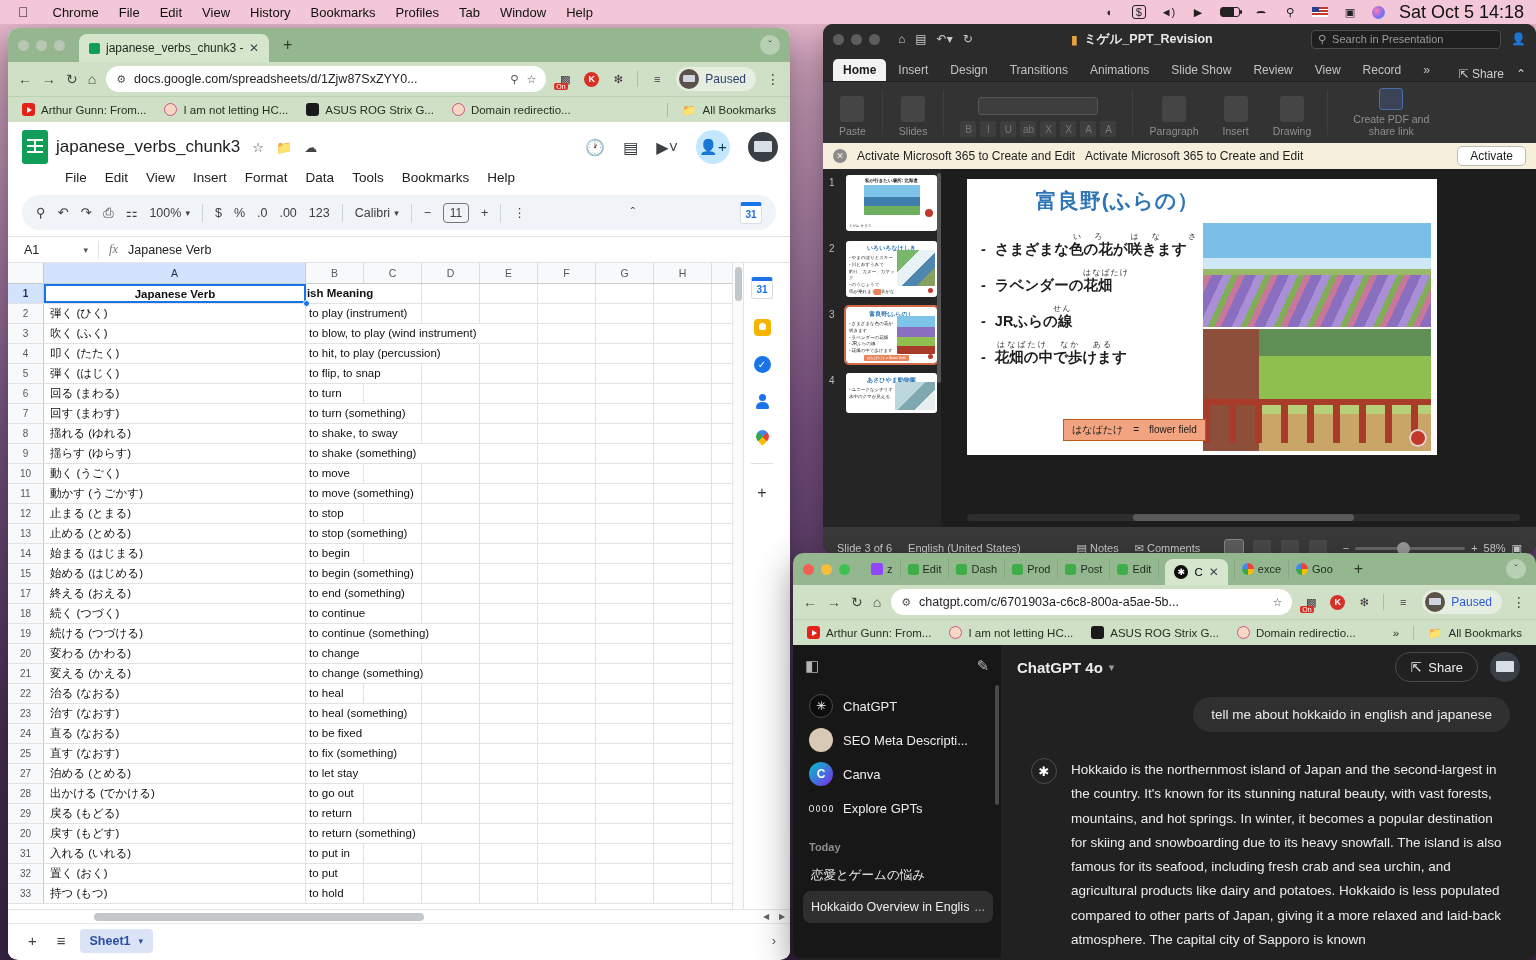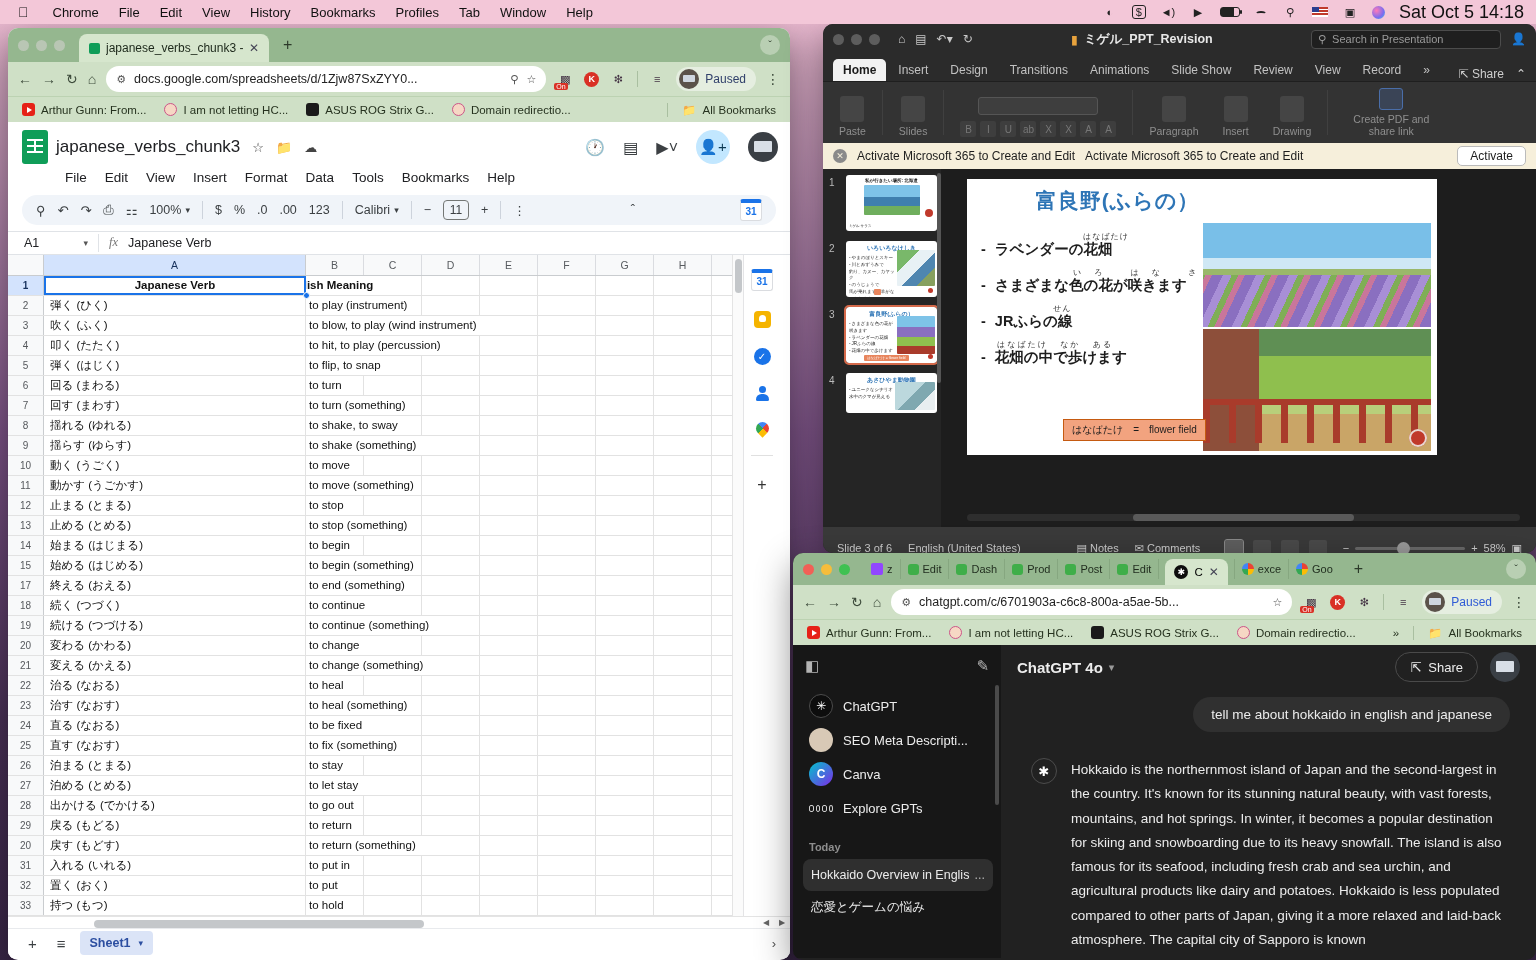--- a/index.html
+++ b/index.html
@@ -745,33 +745,20 @@
                 <span class="ov">to fix (something)</span>
               </span>
               <span class="c"></span>
               <span class="c"></span>
               <span class="c"></span>
               <span class="c"></span>
               <span class="c"></span>
               <span class="c"></span>
             </div>
 
-            <div class="grow" data-interactable="true">
-              <span class="rn" data-interactable="true">26</span>
-              <span class="ca" data-interactable="true">泊まる (とまる)</span>
-              <span class="cb" data-interactable="true">
-                <span class="ov">to stay</span>
-              </span>
-              <span class="c"></span>
-              <span class="c"></span>
-              <span class="c"></span>
-              <span class="c"></span>
-              <span class="c"></span>
-              <span class="c"></span>
-            </div>
 
             <div class="grow" data-interactable="true">
               <span class="rn" data-interactable="true">27</span>
               <span class="ca" data-interactable="true">泊める (とめる)</span>
               <span class="cb" data-interactable="true">
                 <span class="ov">to let stay</span>
               </span>
               <span class="c"></span>
               <span class="c"></span>
               <span class="c"></span>
@@ -1038,27 +1025,27 @@
           </div>
           <span class="th-img" style="right:2px;top:9px;width:40px;height:28px;background:linear-gradient(135deg,#bcd8dd 0 45%,#7fa8b0 45% 70%,#e8eef0 70%);" data-interactable="false"></span>
         </span>
       </div>
       <span class="pp-thumb-scroll" data-interactable="true"></span>
     </div>
     <div class="pp-stage" data-interactable="false">
       <div class="slide" data-interactable="true">
         <div class="sl-title" data-interactable="false">富良野(ふらの）</div>
         <div class="sl-bullets" data-interactable="false">
+          <div class="sl-b b1">
+              <div class="sl-ruby">いろ はな さ</div>
+              <div class="sl-text" data-interactable="false">さまざまな色の花が咲きます</div>
+            </div>
           <div class="sl-b b2">
               <div class="sl-ruby">はなばたけ</div>
               <div class="sl-text" data-interactable="false">ラベンダーの花畑</div>
-            </div>
-          <div class="sl-b b1">
-              <div class="sl-ruby">いろ はな さ</div>
-              <div class="sl-text" data-interactable="false">さまざまな色の花が咲きます</div>
             </div>
           <div class="sl-b b3">
               <div class="sl-ruby">せん</div>
               <div class="sl-text" data-interactable="false">JRふらの線</div>
             </div>
           <div class="sl-b b4">
               <div class="sl-ruby">はなばたけ なか ある</div>
               <div class="sl-text" data-interactable="false">花畑の中で歩けます</div>
             </div>
         </div>
@@ -1228,27 +1215,27 @@
             <span class="ic ic-grid" data-interactable="false">
               <i></i>
               <i></i>
               <i></i>
               <i></i>
             </span>
             <span>Explore GPTs</span>
           </div>
         </div>
       <div class="cg-today" data-interactable="false">Today</div>
+      <div class="cg-chat" data-interactable="true">
+          <span>恋愛とゲームの悩み</span>
+        </div>
       <div class="cg-chat sel" data-interactable="true">
         <span>Hokkaido Overview in Englis</span>
         <span class="dots3" data-interactable="true">...</span>
       </div>
-      <div class="cg-chat" data-interactable="true">
-          <span>恋愛とゲームの悩み</span>
-        </div>
       <span class="cg-side-scroll" data-interactable="true"></span>
     </div>
     <div class="cg-main" data-interactable="false">
       <div class="cg-header">
         <span class="cg-model" data-interactable="true">ChatGPT 4o</span>
         <span class="cg-model-chev" data-interactable="false">▾</span>
         <span class="cg-hright">
           <span class="cg-share" data-interactable="true">
               <span data-interactable="false">⇱</span>
               <span>Share</span>

